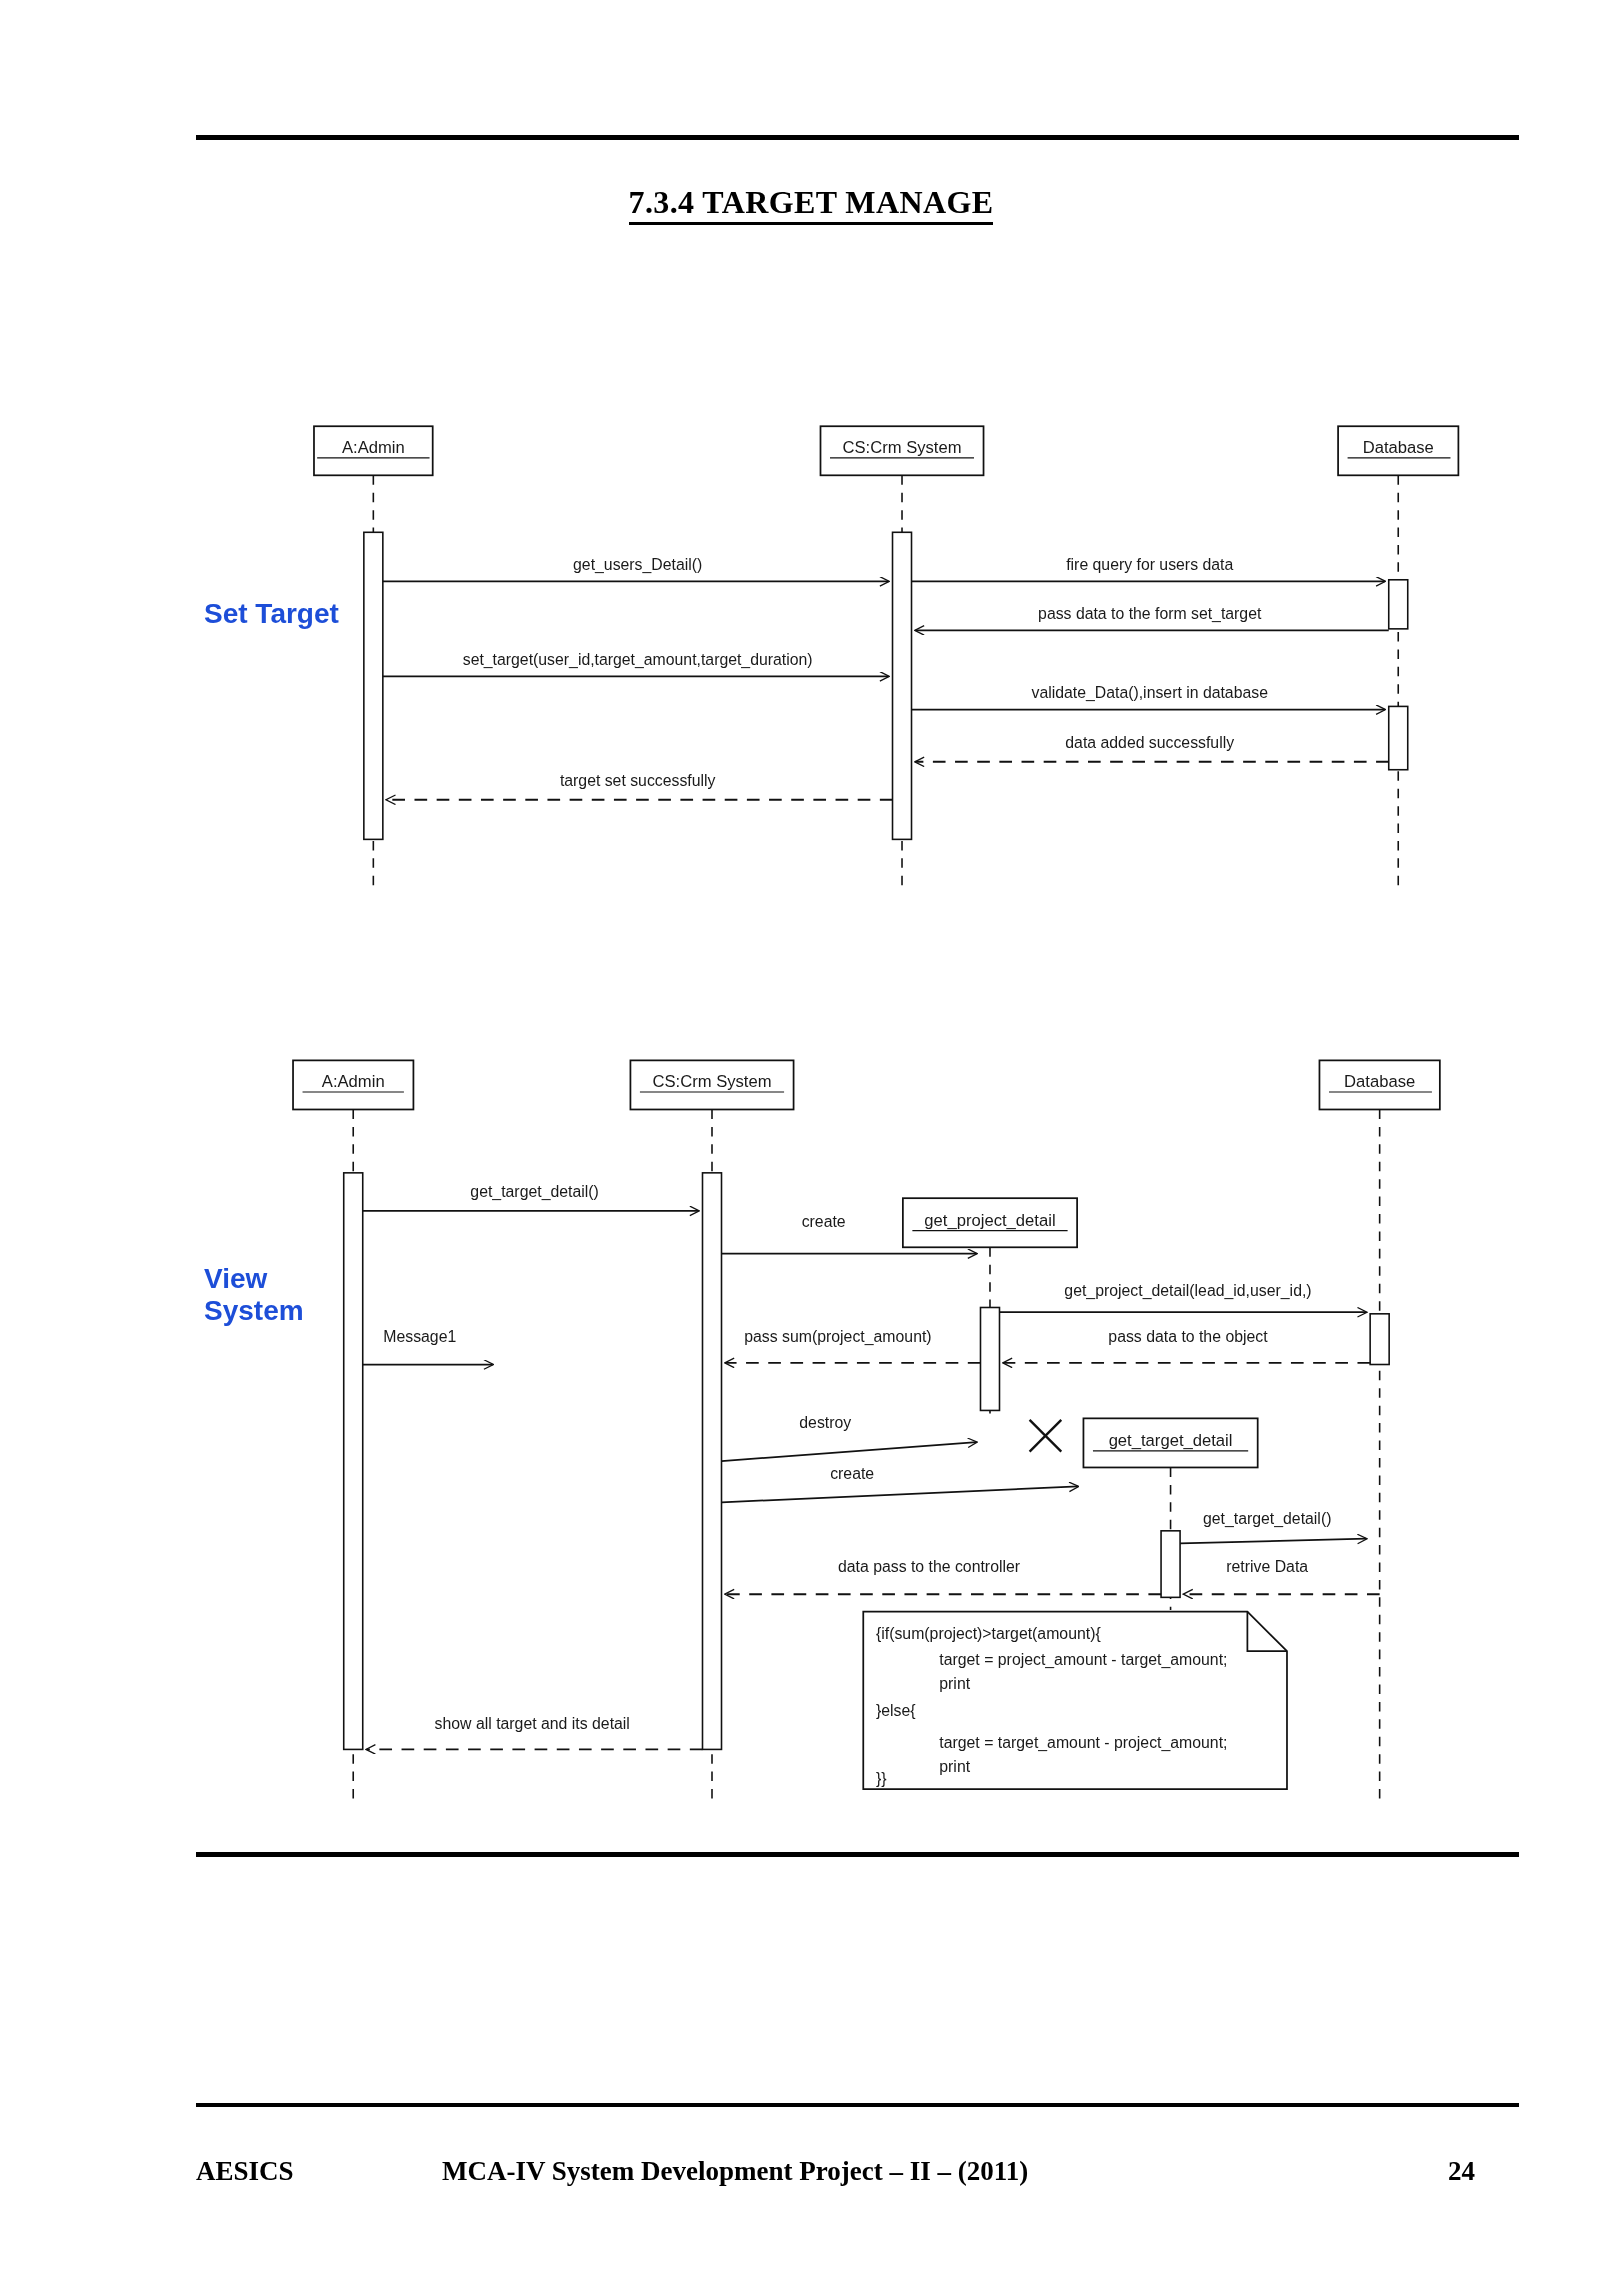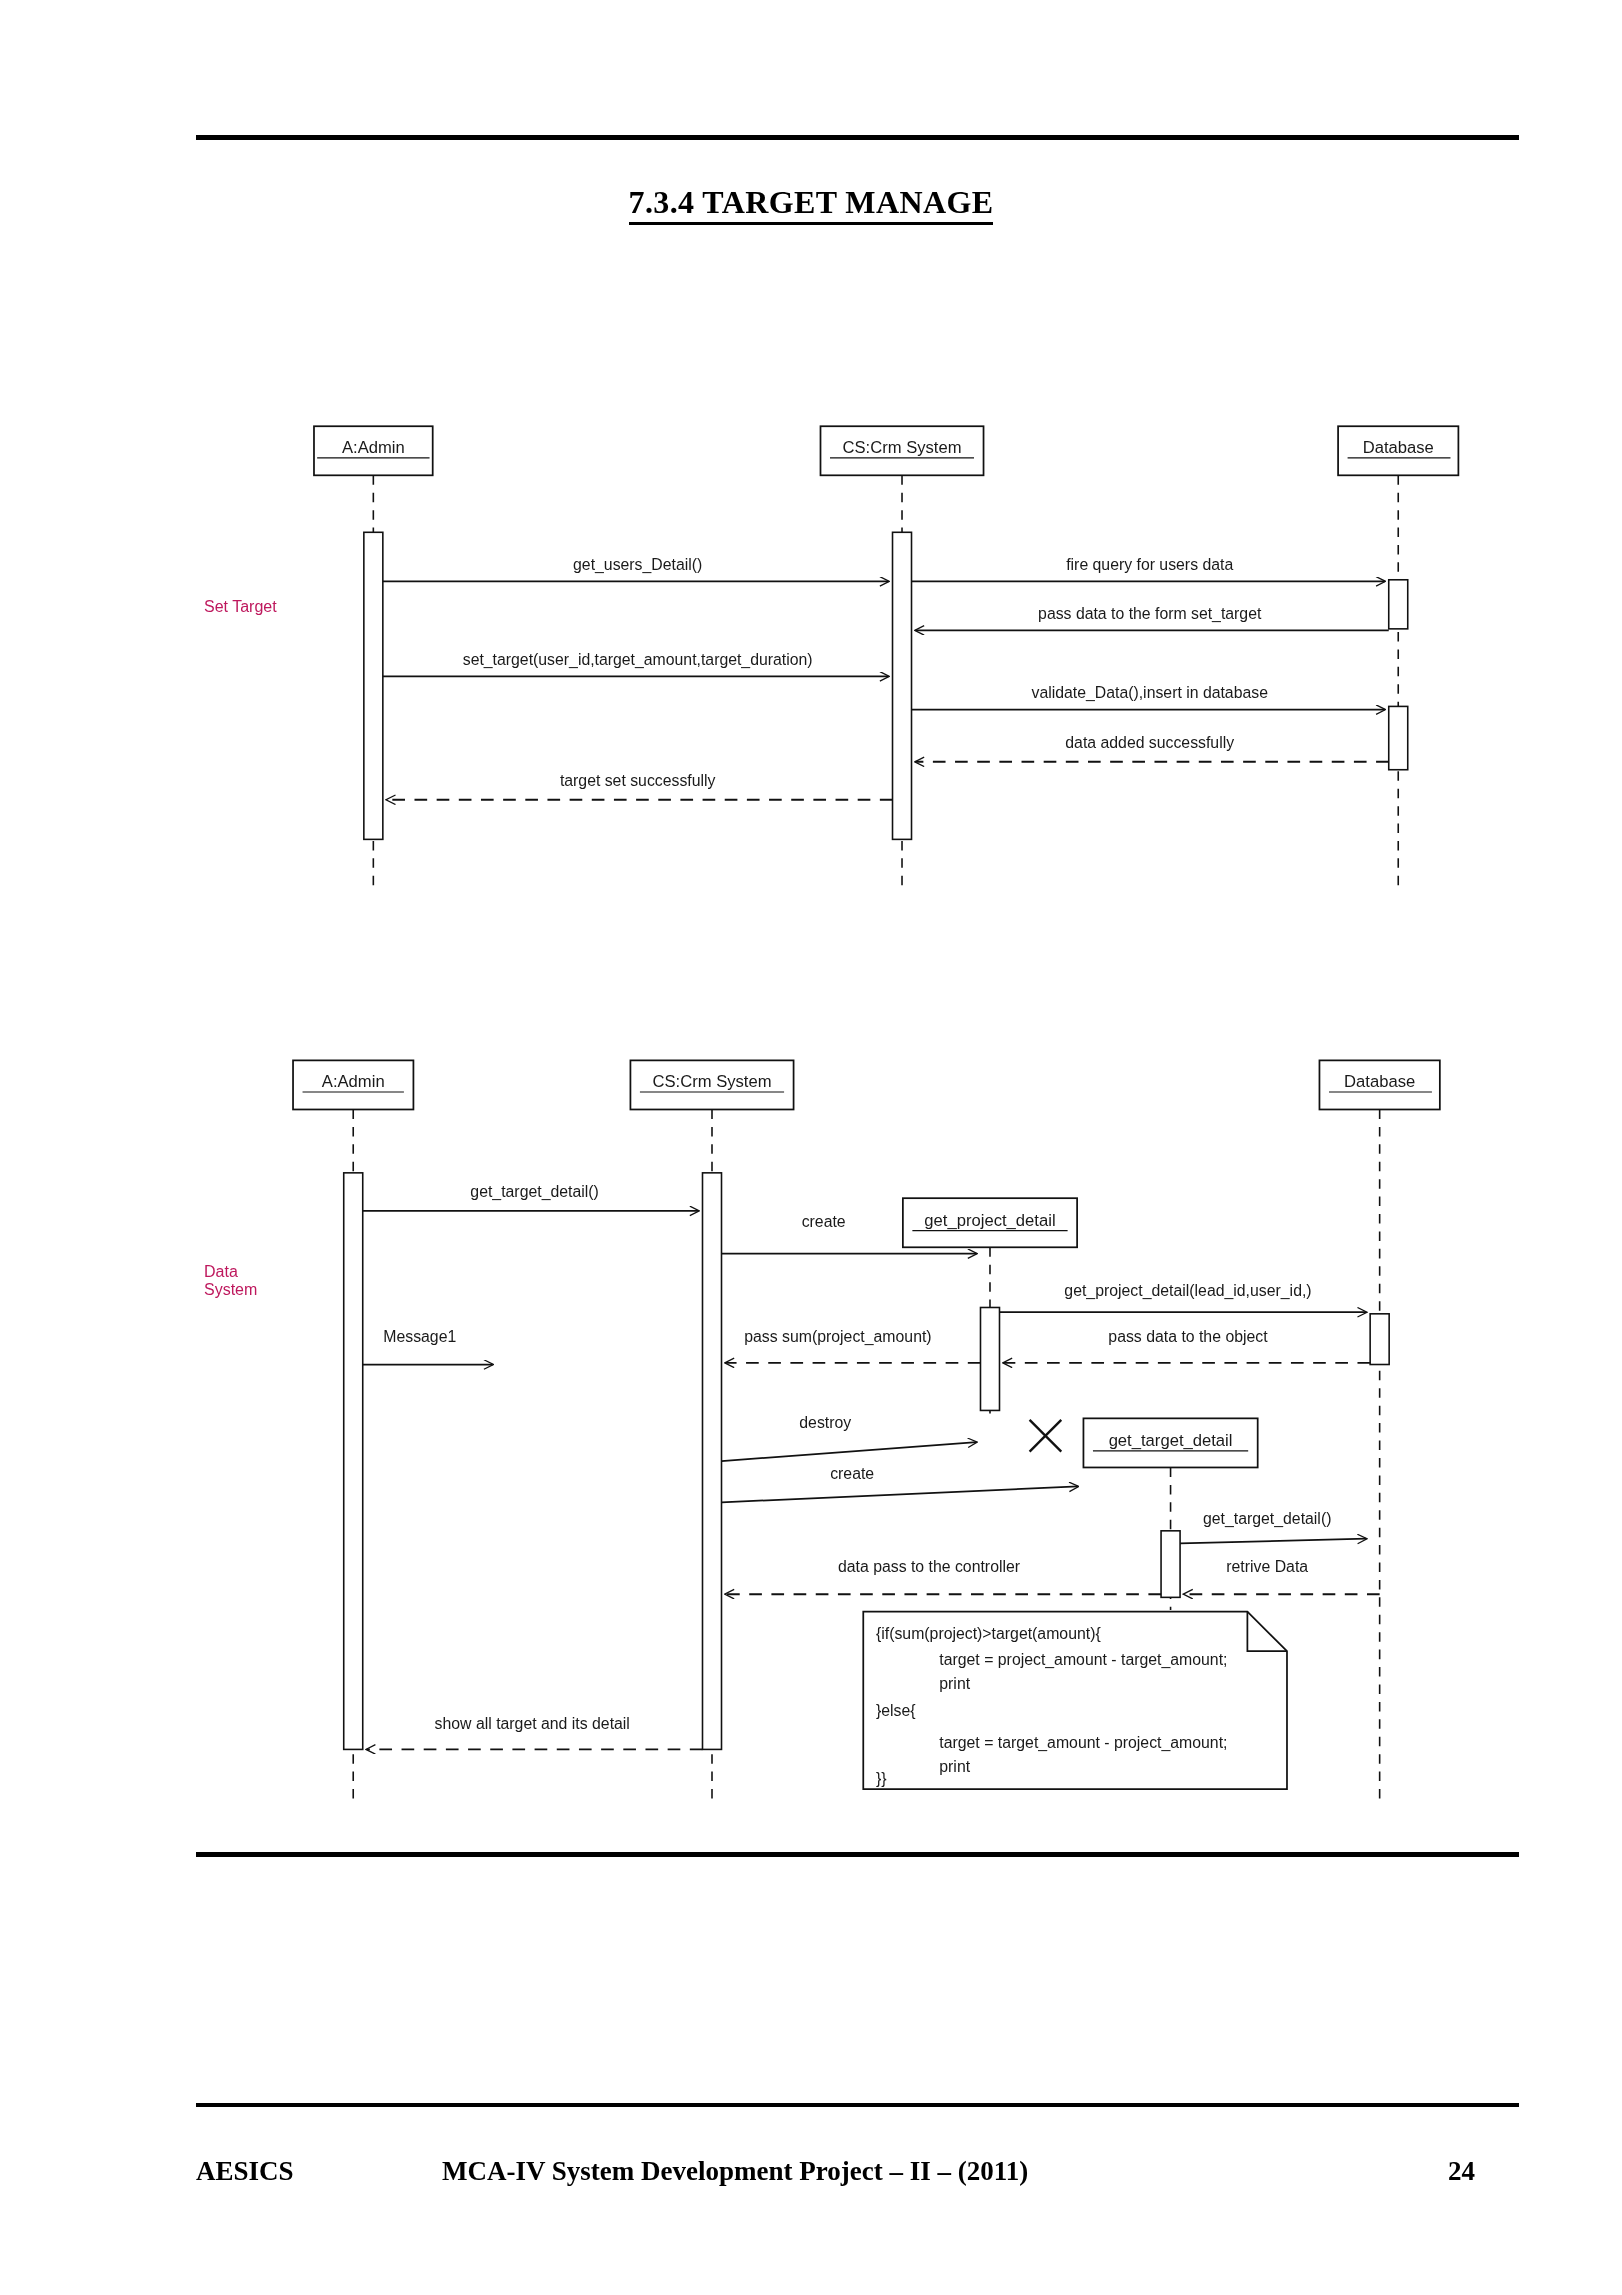--- a/index.html
+++ b/index.html
@@ -39,23 +39,23 @@
     text-align:center;
     font-family:"Liberation Sans", sans-serif;
     font-size:28.5px; font-weight:bold;
   }
 
   .stage{ position:absolute; left:0; top:0; }
 
   .side-label{
     position:absolute;
     font-family:"Liberation Sans", sans-serif;
-    font-weight:normal; font-size:16px;
+    font-weight:bold; font-size:28px;
     line-height:1.15;
-    color:#be185d;
+    color:#1d4ed8;
   }
   #set-target-label{ left:204px; top:598px; }
   #view-target-label{ left:204px; top:1263px; }
 
   .footer{
     position:absolute; left:196px; top:2116px; width:1323px;
     font-size:27px; font-weight:bold;
     display:flex; align-items:baseline;margin-top:40px;
   }
   .footer .f-org{ width:246px; }
@@ -78,21 +78,21 @@
   <div class="rule-top"></div>
 
   <div class="doc-title">
     <span>7.3.4 TARGET MANAGE</span>
   </div>
 
 
   <div class="side-label" id="set-target-label">Set Target</div>
 
   <div class="side-label" id="view-target-label">
-    <div>Data</div>
+    <div>View</div>
     <div>System</div>
   </div>
 
   <svg class="stage" id="svg1" width="1622" height="554" viewBox="0 0 2048 700" style="top:412px;">
     <defs>
       <marker id="ah1" markerWidth="14" markerHeight="14" refX="12" refY="6" orient="auto" markerUnits="userSpaceOnUse">
         <path d="M1,0 L13,6 L1,12" fill="none" stroke="#111" stroke-width="1.6"></path>
       </marker>
     </defs>
 

